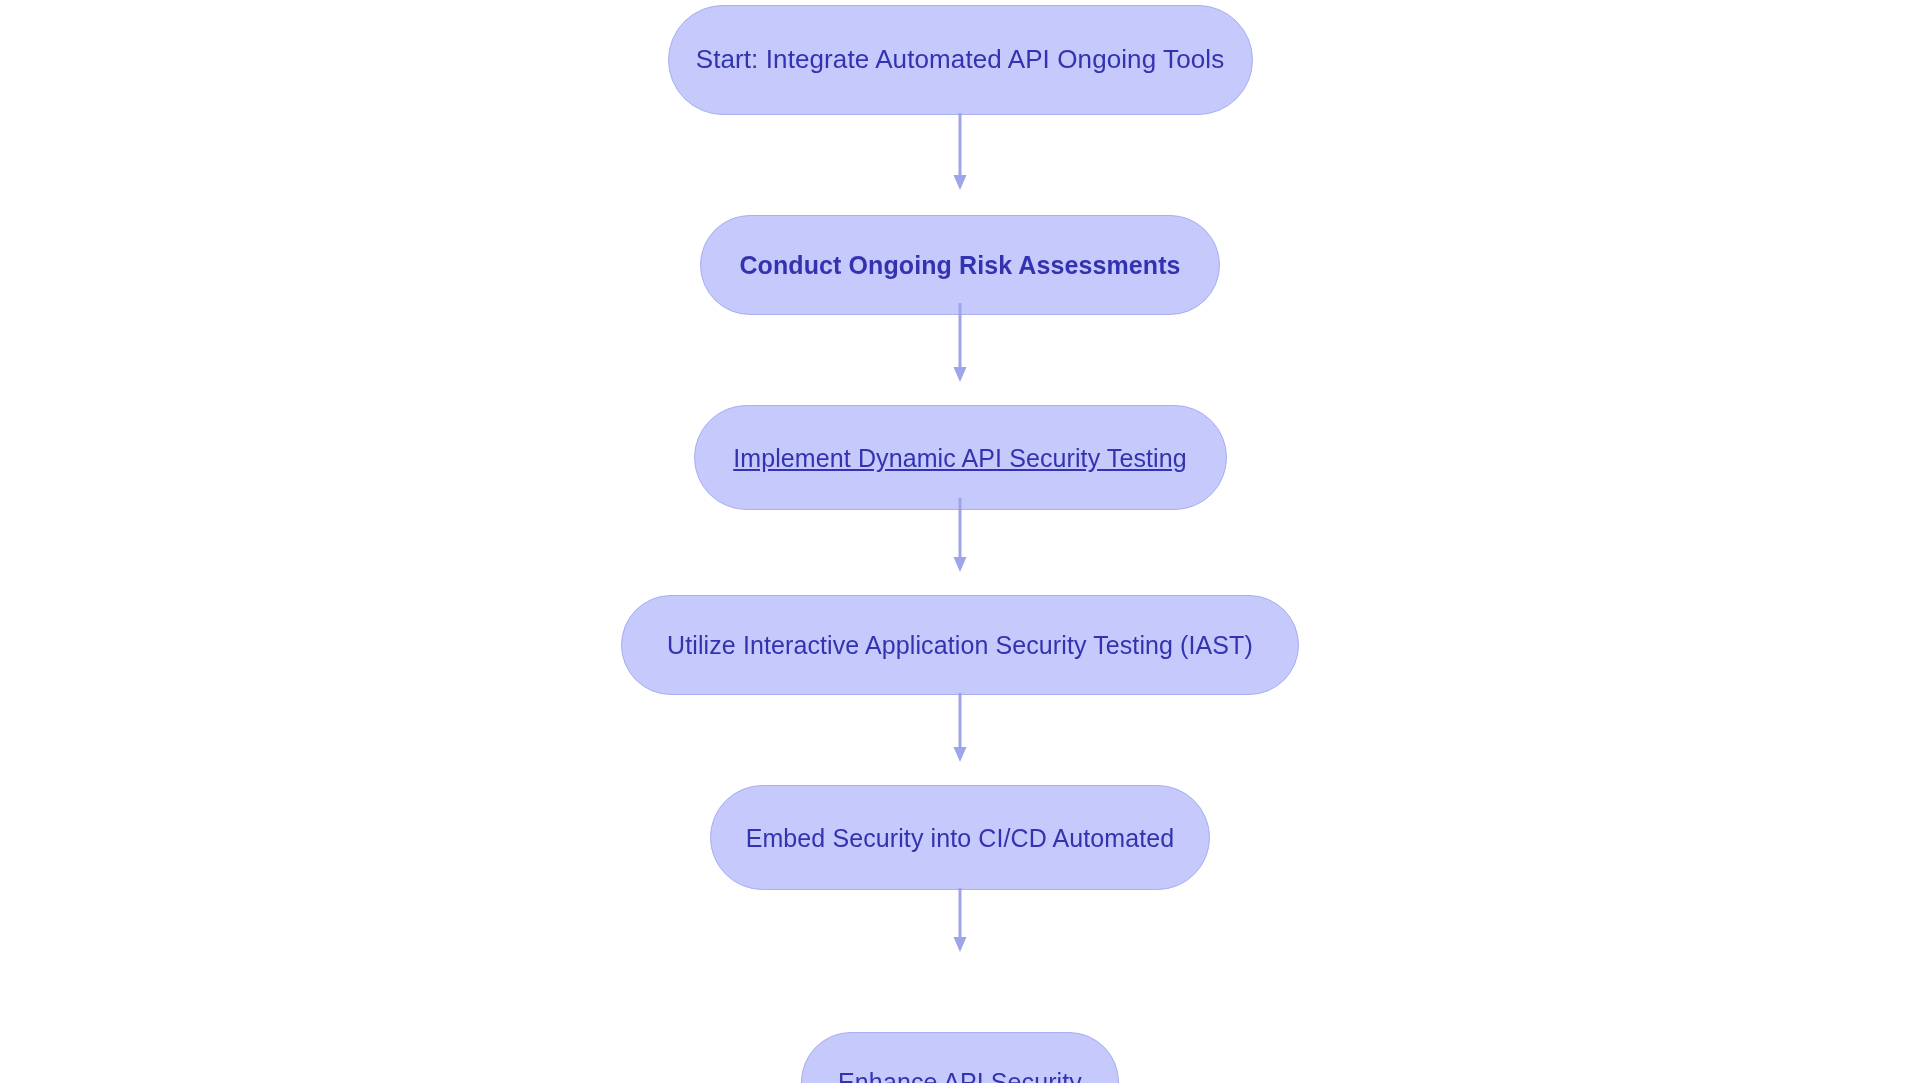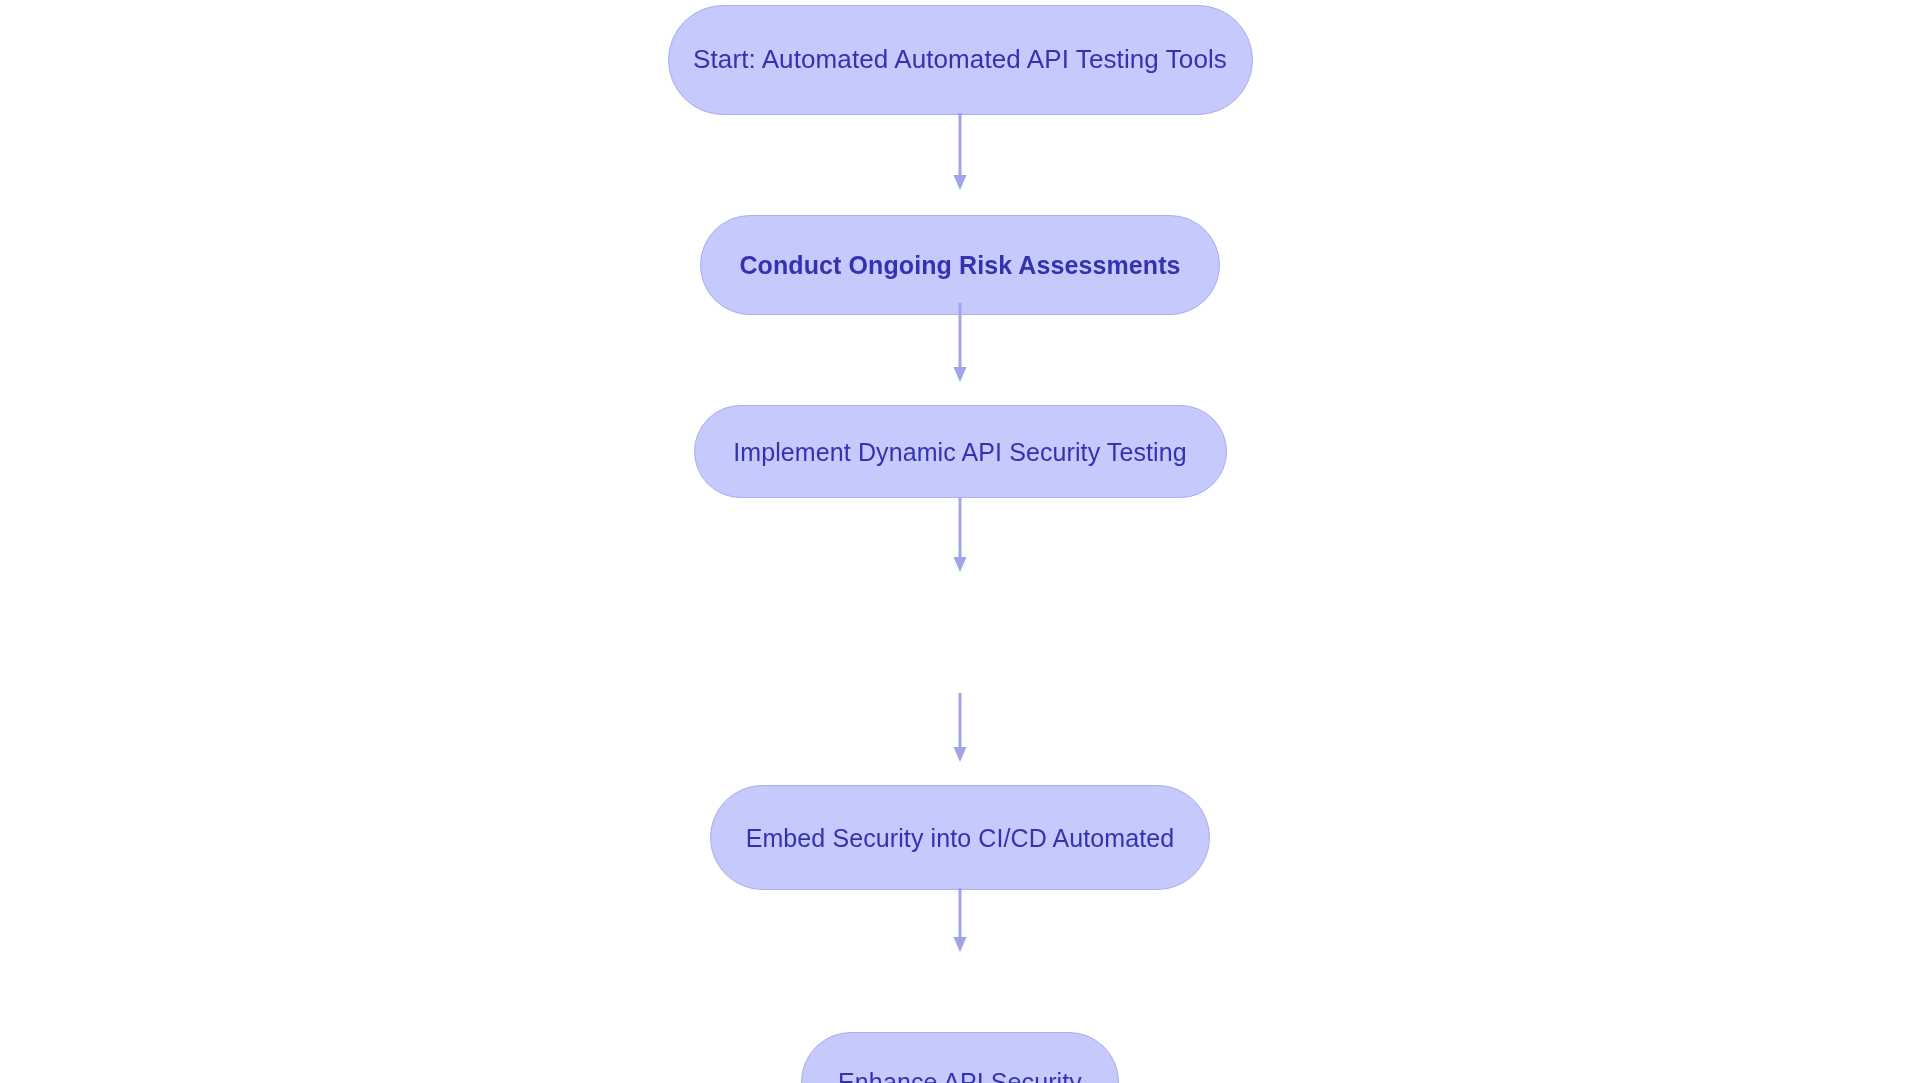--- a/index.html
+++ b/index.html
@@ -49,21 +49,21 @@
   
   .row-0 { top: 5px;   }
   .row-1 { top: 215px; }
   .row-2 { top: 405px; }
   .row-3 { top: 595px; }
   .row-4 { top: 785px; }
   .row-5 { top: 1032px; }
 
   .n0 { width: 585px;  height: 110px; font-size: 26px; }
   .n1 { width: 520px;  height: 100px; font-size: 25px; font-weight: bold; }
-  .n2 { width: 533px;  height: 93px; font-size: 25px; }
+  .n2 { width: 533px;  height: 105px; font-size: 25px; text-decoration: underline; }
   .n3 { width: 678px;  height: 100px; font-size: 25px; }
   .n4 { width: 500px;  height: 105px; font-size: 25px; }
   .n5 { width: 318px;  height: 100px; font-size: 25px; }
 
   
   .connector {
     position: absolute;
     left: 50%;
     transform: translateX(-50%);
     width: 24px;
@@ -76,21 +76,21 @@
   .c3 { top: 693px; height: 70px; }
   .c4 { top: 888px; height: 65px; }
 </style>
 </head>
 <body>
 
 <div id="flowchart">
 
   <div class="node-row row-0">
     <div class="node n0">
-      <span class="node-label">Start: Automated Automated API Testing Tools</span>
+      <span class="node-label">Start: Integrate Automated API Ongoing Tools</span>
     </div>
   </div>
 
   <div class="connector c0">
     <svg width="24" height="78" viewBox="0 0 24 78">
       <line x1="12" y1="0" x2="12" y2="66" stroke="#9ea4e8" stroke-width="3"></line>
       <polygon points="12,77 5.5,62 18.5,62" fill="#9ea4e8"></polygon>
     </svg>
   </div>
 
@@ -113,20 +113,25 @@
     </div>
   </div>
 
   <div class="connector c2">
     <svg width="24" height="75" viewBox="0 0 24 75">
       <line x1="12" y1="0" x2="12" y2="63" stroke="#9ea4e8" stroke-width="3"></line>
       <polygon points="12,74 5.5,59 18.5,59" fill="#9ea4e8"></polygon>
     </svg>
   </div>
 
+  <div class="node-row row-3">
+    <div class="node n3">
+      <span class="node-label">Utilize Interactive Application Security Testing (IAST)</span>
+    </div>
+  </div>
 
   <div class="connector c3">
     <svg width="24" height="70" viewBox="0 0 24 70">
       <line x1="12" y1="0" x2="12" y2="58" stroke="#9ea4e8" stroke-width="3"></line>
       <polygon points="12,69 5.5,54 18.5,54" fill="#9ea4e8"></polygon>
     </svg>
   </div>
 
   <div class="node-row row-4">
     <div class="node n4">

